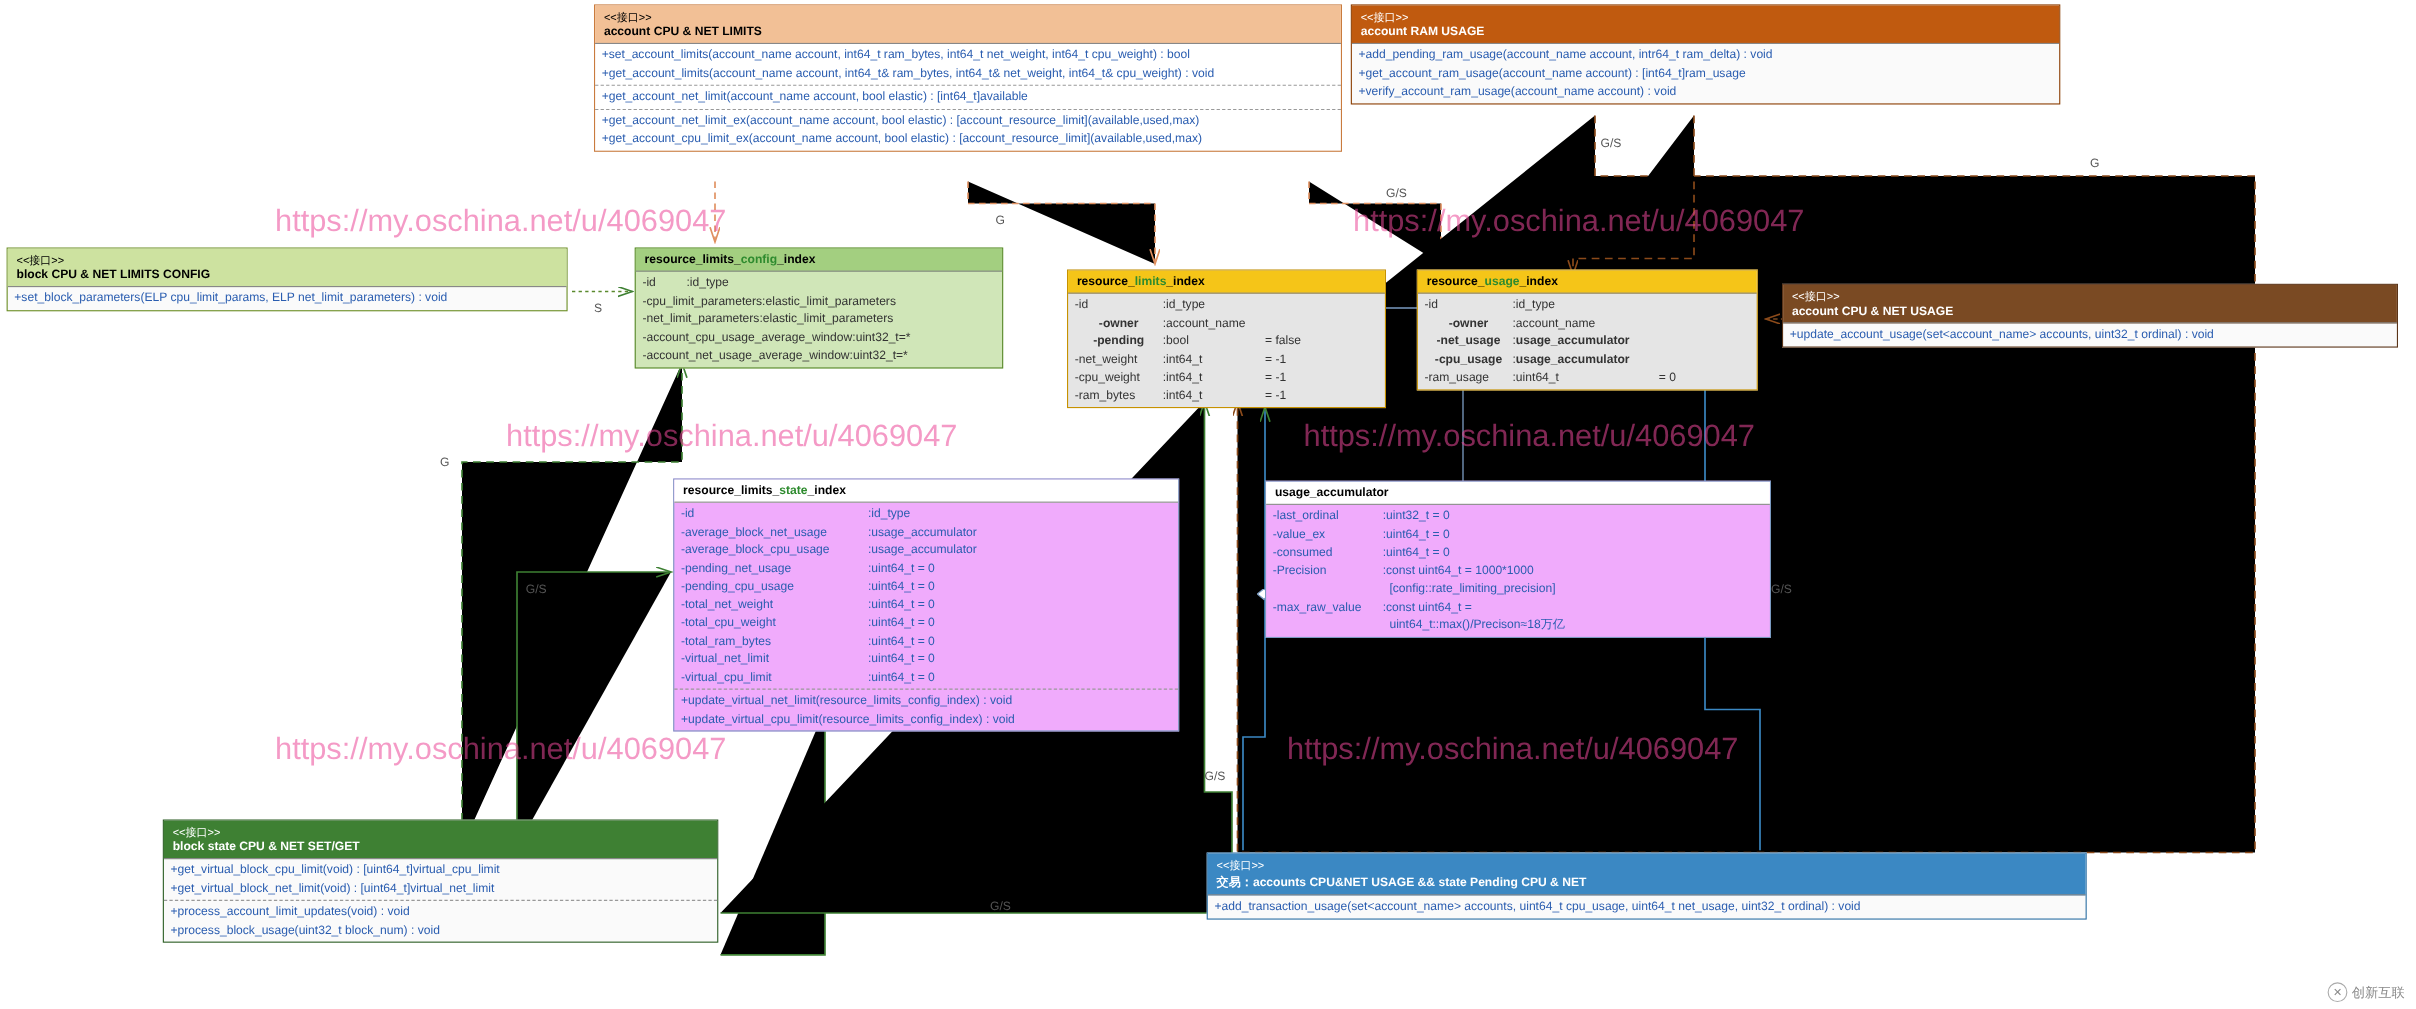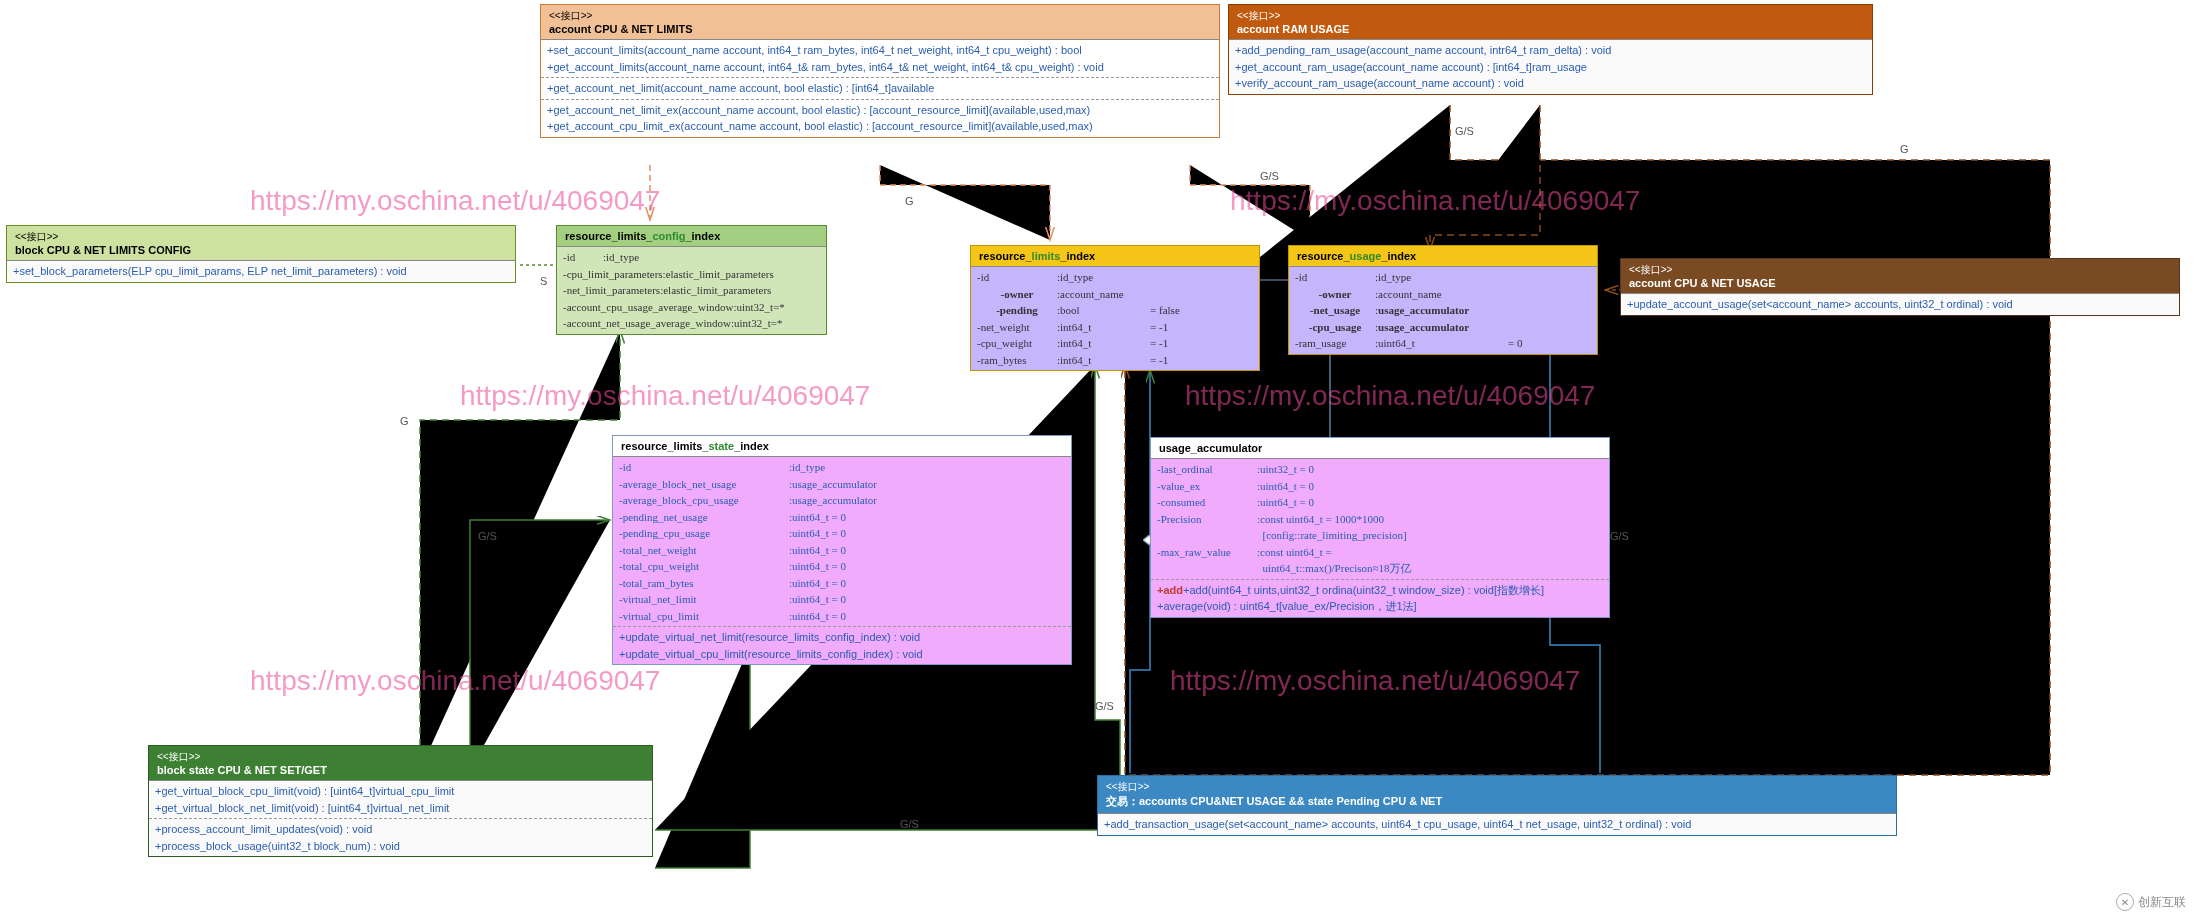--- a/index.html
+++ b/index.html
@@ -23,35 +23,35 @@
     font-weight: bold;
   }
   .uml-stereo { font-size: 10px; font-weight: normal; }
   .uml-section {
     padding: 2px 6px;
     border-bottom: 1px dashed #999;
     color: #2a5db0;
     line-height: 1.5;
   }
   .uml-section:last-child { border-bottom: none; }
-  .attr-row { display: flex; font-family: Liberation Serif, serif; }
+  .attr-row { display: flex; }
   .attr-name { min-width: 130px; }
   .attr-type { min-width: 120px; }
 
   
   .th-peach .uml-title { background: #f2c096; }
   .th-peach { background: #fff; border-color: #c97b3e; }
   .th-brown .uml-title { background: #c05a0f; color: #fff; }
   .th-brown { border-color: #8b3d00; }
   .th-lime .uml-title { background: #cde2a0; }
   .th-lime { border-color: #6b8e23; }
   .th-greenbox .uml-title { background: #a3cf80; }
   .th-greenbox { background: #d0e6b8; border-color: #5b8a2e; }
   .th-yellow .uml-title { background: #f5c518; }
-  .th-yellow { background: #c4b5fd; border-color: #c79200; }
+  .th-yellow { background: #e5e5e5; border-color: #c79200; }
   .th-white .uml-title { background: #fff; }
   .th-white { background: #f0abfc; border-color: #7a9ac0; }
   .th-darkgreen .uml-title { background: #3e8033; color: #fff; }
   .th-darkgreen { border-color: #2a5c22; }
   .th-blue .uml-title { background: #3b88c3; color: #fff; }
   .th-blue { border-color: #2a6ea3; }
   .th-darkbrown .uml-title { background: #7a4a23; color: #fff; }
   .th-darkbrown { border-color: #5a3418; }
 
   .watermark {
@@ -191,21 +191,21 @@
 <div class="uml-box th-lime" style="left:6px;top:225px;width:510px">
   <div class="uml-title">
     <div class="uml-stereo">&lt;&lt;接口&gt;&gt;</div>
     <div>block CPU &amp; NET LIMITS CONFIG</div>
   </div>
   <div class="uml-section">
     <div>+set_block_parameters(ELP cpu_limit_params, ELP net_limit_parameters) : void</div>
   </div>
 </div>
 
-<div class="uml-box th-greenbox" style="left:556px;top:225px;width:271px">
+<div class="uml-box th-greenbox" style="left:577px;top:225px;width:335px">
   <div class="uml-title">
     <span>resource_limits_</span><span class="accent-green">config</span><span>_index</span>
   </div>
   <div class="uml-section" style="color:#333">
     <div class="attr-row"><span class="attr-name" style="min-width:40px">-id</span> : <span>id_type</span></div>
     <div class="attr-row"><span>-cpu_limit_parameters</span> : <span>elastic_limit_parameters</span></div>
     <div class="attr-row"><span>-net_limit_parameters</span> : <span>elastic_limit_parameters</span></div>
     <div class="attr-row"><span>-account_cpu_usage_average_window</span> : <span>uint32_t=*</span></div>
     <div class="attr-row"><span>-account_net_usage_average_window</span> : <span>uint32_t=*</span></div>
   </div>
@@ -274,24 +274,20 @@
   <div class="uml-title">usage_accumulator</div>
   <div class="uml-section">
     <div class="attr-row"><span class="attr-name" style="min-width:100px">-last_ordinal</span> : <span>uint32_t = 0</span></div>
     <div class="attr-row"><span class="attr-name" style="min-width:100px">-value_ex</span> : <span>uint64_t = 0</span></div>
     <div class="attr-row"><span class="attr-name" style="min-width:100px">-consumed</span> : <span>uint64_t = 0</span></div>
     <div class="attr-row"><span class="attr-name" style="min-width:100px">-Precision</span> : <span>const uint64_t = 1000*1000</span></div>
     <div class="attr-row"><span class="attr-name" style="min-width:100px"></span>&nbsp;&nbsp;<span>[config::rate_limiting_precision]</span></div>
     <div class="attr-row"><span class="attr-name" style="min-width:100px">-max_raw_value</span> : <span>const uint64_t =</span></div>
     <div class="attr-row"><span class="attr-name" style="min-width:100px"></span>&nbsp;&nbsp;<span>uint64_t::max()/Precison≈18万亿</span></div>
   </div>
-  <div class="uml-section">
-    <div><span class="accent-red">+add</span><span style="color:#2a5db0">+add(uint64_t uints,uint32_t ordina(uint32_t window_size) : void[指数增长]</span></div>
-    <div>+average(void) : uint64_t[value_ex/Precision，进1法]</div>
-  </div>
 </div>
 
 <div class="uml-box th-darkgreen" style="left:148px;top:745px;width:505px">
   <div class="uml-title">
     <div class="uml-stereo">&lt;&lt;接口&gt;&gt;</div>
     <div>block state CPU &amp; NET SET/GET</div>
   </div>
   <div class="uml-section">
     <div>+get_virtual_block_cpu_limit(void) : [uint64_t]virtual_cpu_limit</div>
     <div>+get_virtual_block_net_limit(void) : [uint64_t]virtual_net_limit</div>

